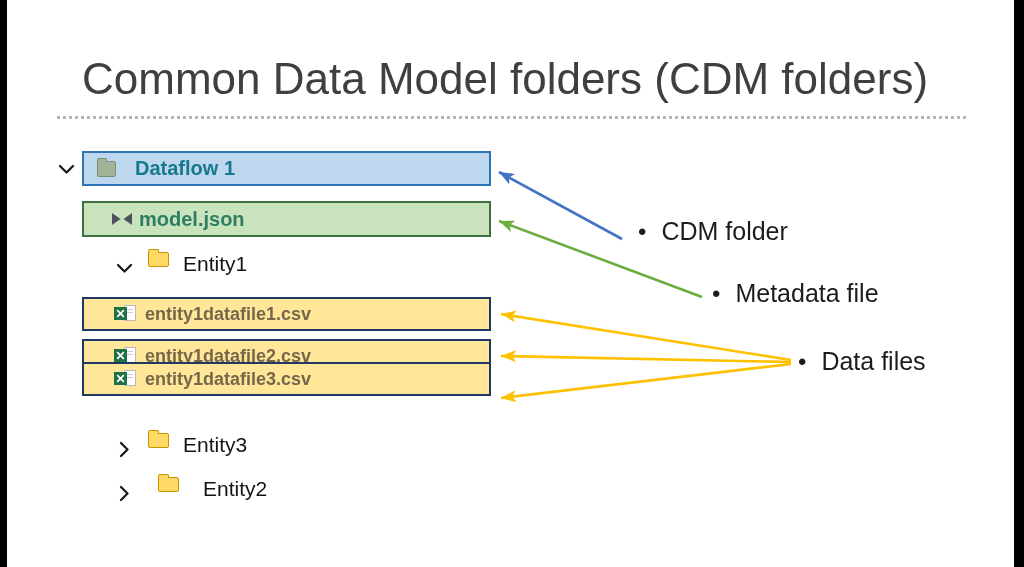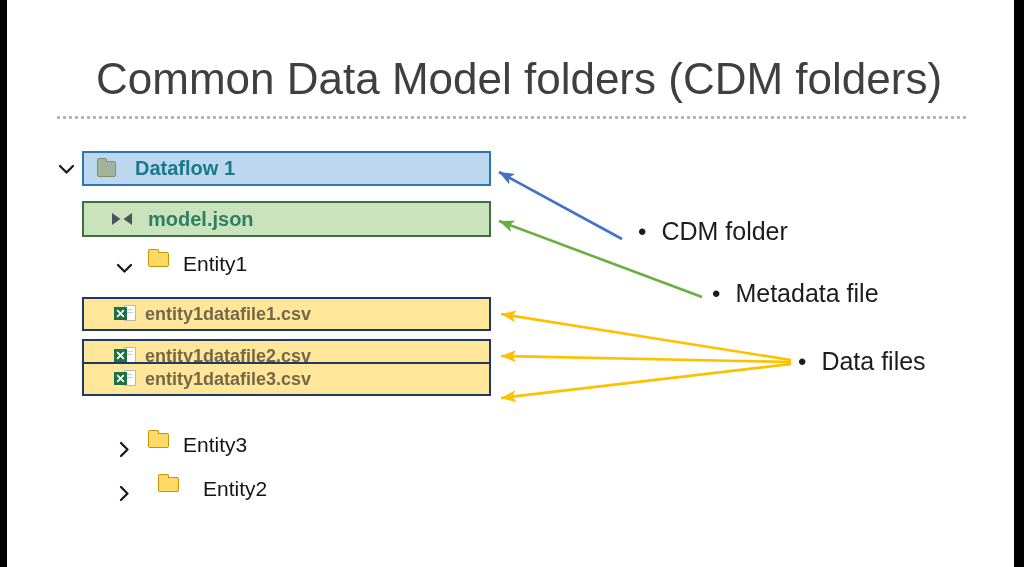--- a/index.html
+++ b/index.html
@@ -5,35 +5,35 @@
   html,body{margin:0;padding:0;background:#ffffff;}
   .slide{
     position:relative;width:1024px;height:567px;background:#ffffff;overflow:hidden;
     font-family:"Liberation Sans", sans-serif;color:#1c1c1c;
   }
   .edge{position:absolute;top:0;height:567px;background:#000;}
   .edge-left{left:0;width:7px;}
   .edge-right{right:0;width:10px;}
 
   .title{
-    position:absolute;left:96px;top:55px;margin:0;
+    position:absolute;left:82px;top:55px;margin:0;
     font-size:44px;font-weight:400;color:#3f3f3f;line-height:1.1;letter-spacing:0;
   }
   .title-rule{
     position:absolute;left:57px;top:116px;width:909px;height:0;
     border-top:3px dotted #b5b5b5;
   }
 
   
   .box{
     position:absolute;left:82px;width:409px;box-sizing:border-box;
     display:flex;align-items:center;z-index:1;
   }
   .dataflow-box{top:151px;height:35px;background:#BDD7EE;border:2px solid #2E75B6;padding-left:13px;gap:19px;}
-  .model-box{top:201px;height:36px;background:#C9E3BC;border:2px solid #3E6F41;padding-left:27px;gap:15px;}
+  .model-box{top:201px;height:36px;background:#C9E3BC;border:2px solid #3E6F41;padding-left:27px;gap:6px;}
   .csv-box{height:34px;background:#FFE699;border:2px solid #203864;padding-left:30px;gap:8px;}
   .csv-box.r1{top:297px;} .csv-box.r2{top:339px;} .csv-box.r3{top:362px;}
 
   .dataflow-label{color:#17798b;font-size:20px;font-weight:700;}
   .model-label{color:#2f7d62;font-size:20px;font-weight:700;}
   .csv-label{color:#75684a;font-size:18px;font-weight:600;}
 
   
   .plainrow{
     position:absolute;left:114px;height:32px;display:flex;gap:14px;z-index:1;

